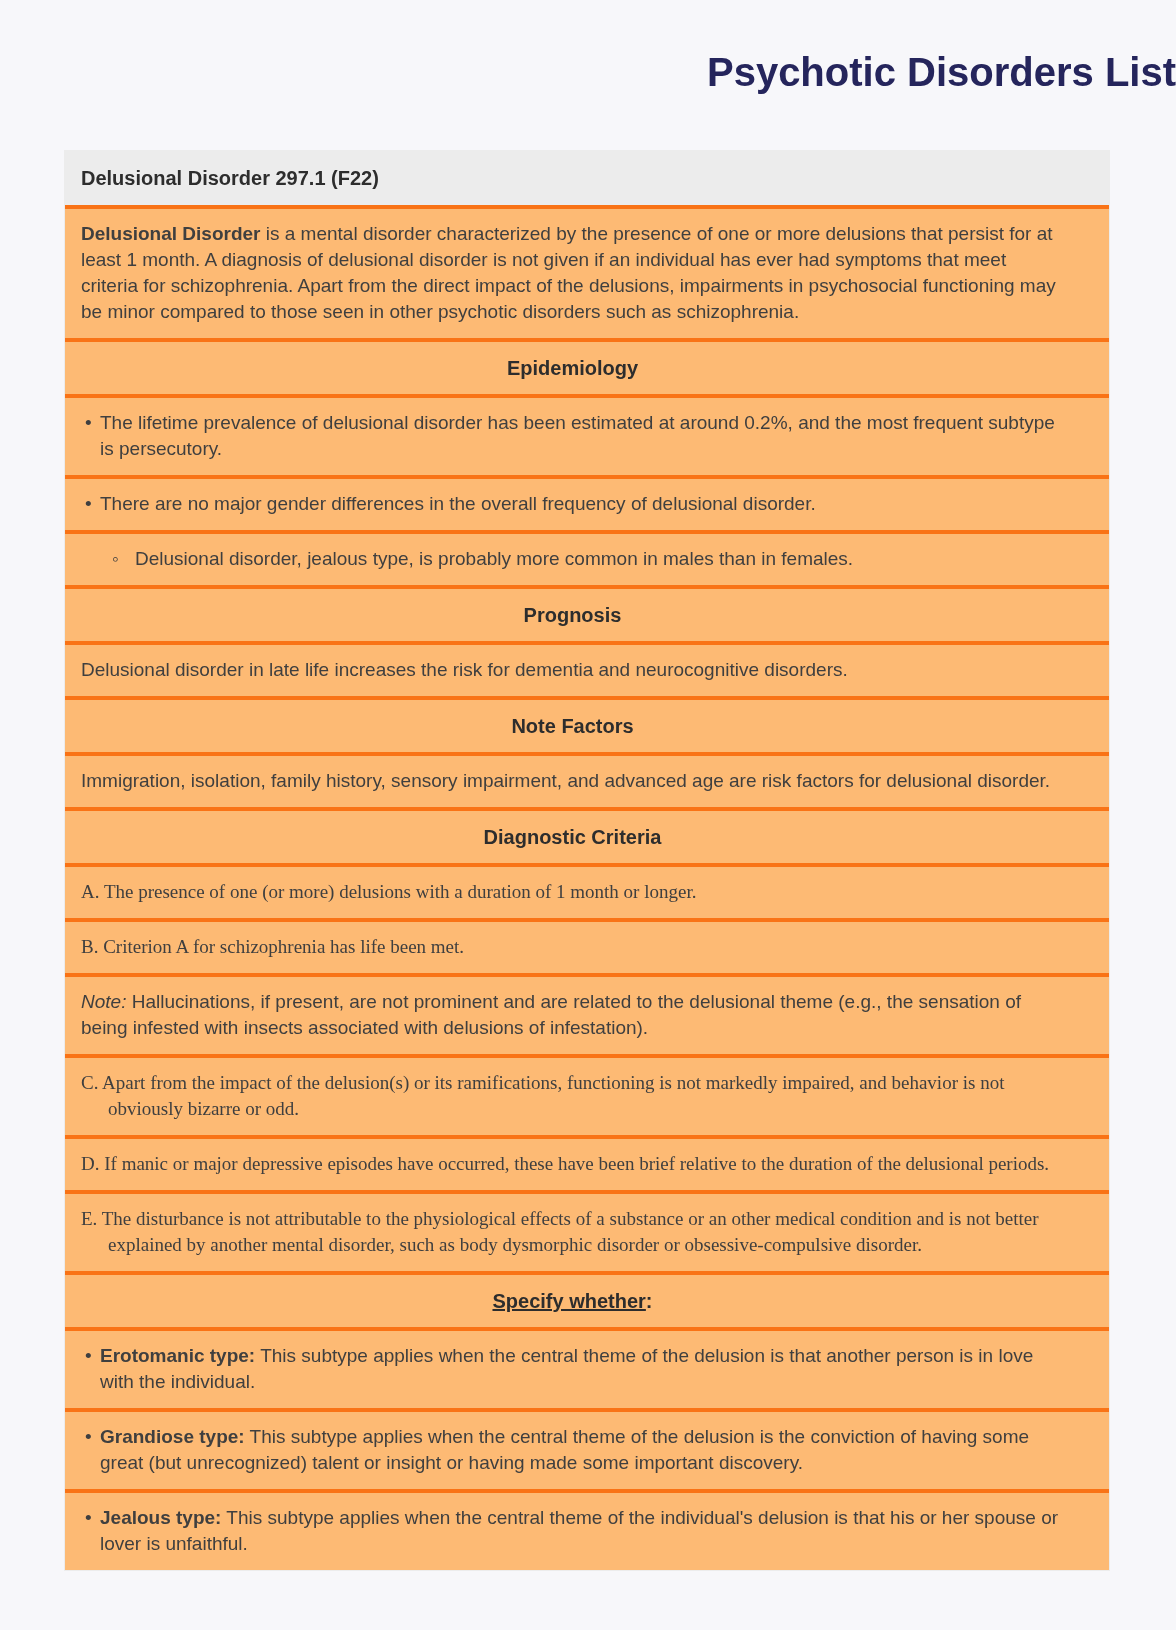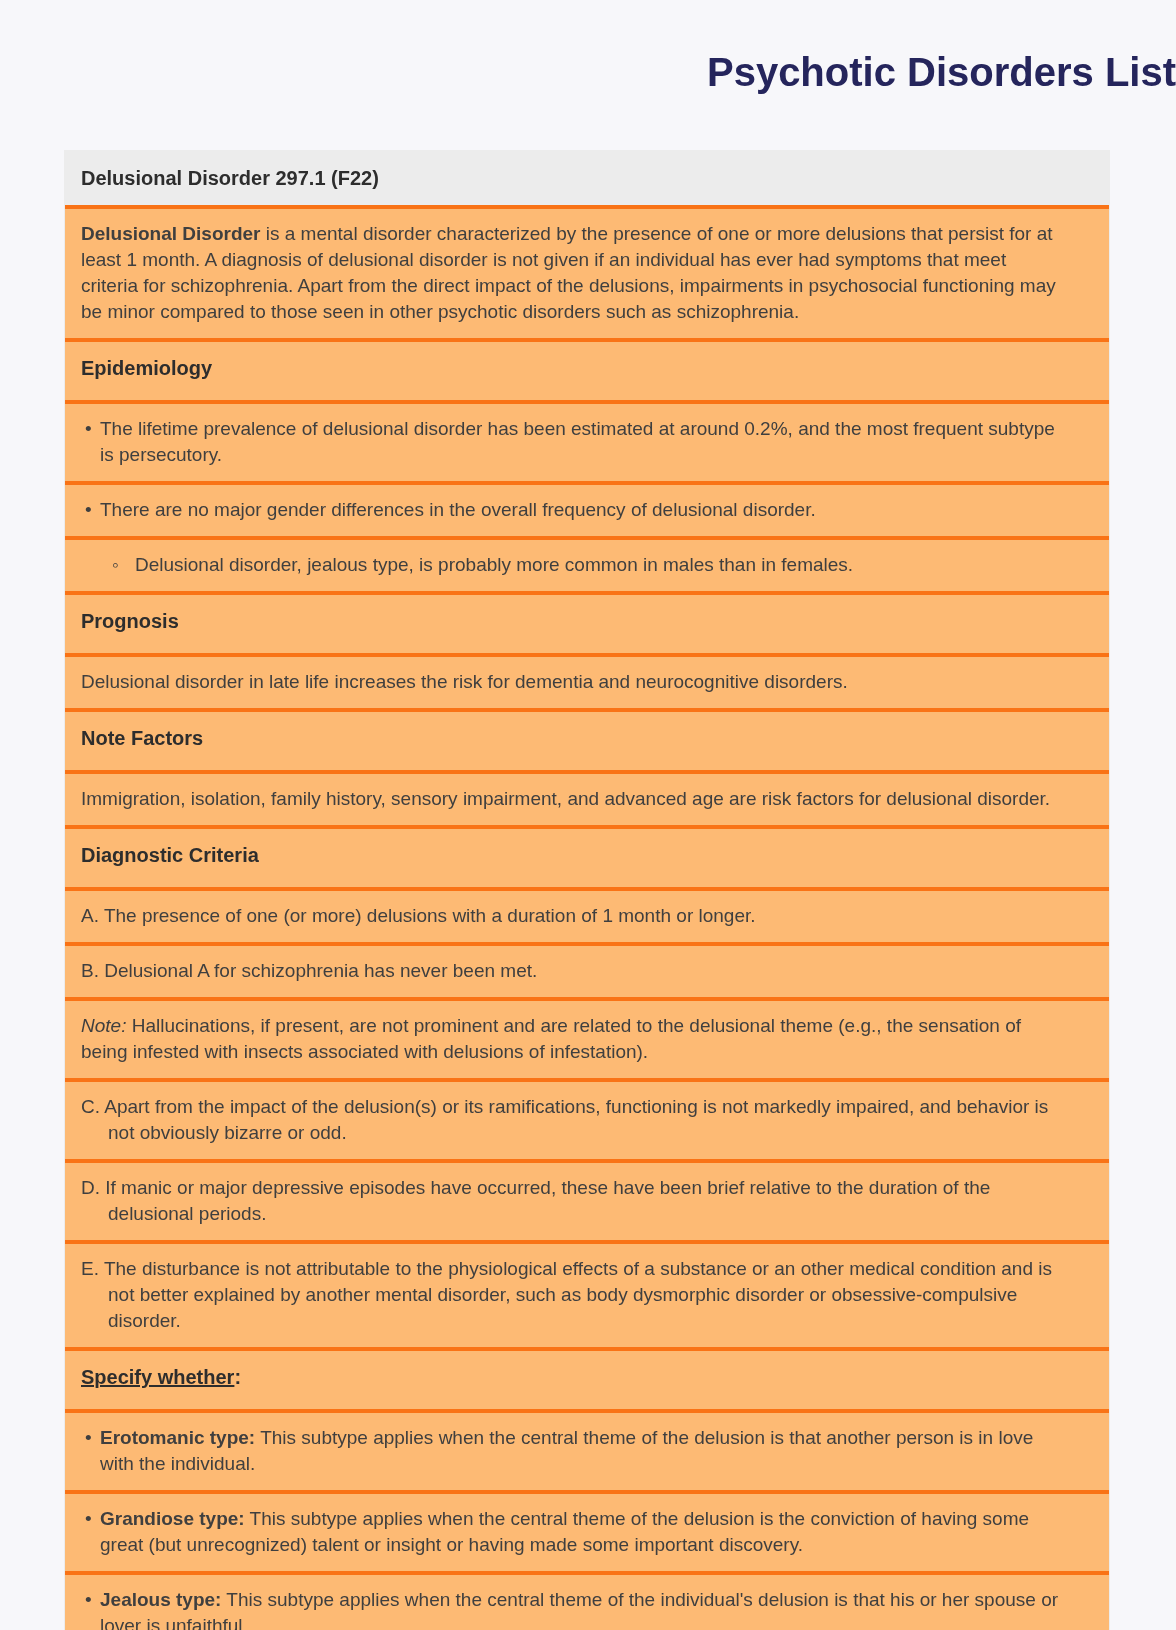--- a/index.html
+++ b/index.html
@@ -42,21 +42,22 @@
     font-size: 20px;
     color: #2d2d2d;
     padding-top: 14px;
     padding-bottom: 14px;
   }
   .section-header {
     font-weight: bold;
     font-size: 20px;
     color: #2d2d2d;
     padding-top: 13px;
-    padding-bottom: 19px;
+    padding-bottom: 13px;
+    text-align: center;
   }
   .bullet {
     position: relative;
     padding-left: 35px;
   }
   .bullet .dot {
     position: absolute;
     left: 20px;
     top: 12px;
   }
@@ -65,20 +66,21 @@
     padding-left: 70px;
   }
   .sub-bullet .dot {
     position: absolute;
     left: 47px;
     top: 12px;
   }
   .criterion {
     padding-left: 43px;
     text-indent: -27px;
+    font-family: Liberation Serif, serif;
   }
   .b { font-weight: bold; }
   .i { font-style: italic; }
   .u { text-decoration: underline; }
 </style>
 </head>
 <body>
 
 <h1 class="page-title">Psychotic Disorders List</h1>
 
@@ -126,21 +128,21 @@
 
   <div class="row section-header">
     <span>Diagnostic Criteria</span>
   </div>
 
   <div class="row criterion">
     <span>A. The presence of one (or more) delusions with a duration of 1 month or longer.</span>
   </div>
 
   <div class="row criterion">
-    <span>B. Delusional A for schizophrenia has never been met.</span>
+    <span>B. Criterion A for schizophrenia has life been met.</span>
   </div>
 
   <div class="row">
     <span class="i">Note:</span><span> Hallucinations, if present, are not prominent and are related to the delusional theme (e.g., the sensation of being infested with insects associated with delusions of infestation).</span>
   </div>
 
   <div class="row criterion">
     <span>C. Apart from the impact of the delusion(s) or its ramifications, functioning is not markedly impaired, and behavior is not obviously bizarre or odd.</span>
   </div>
 

